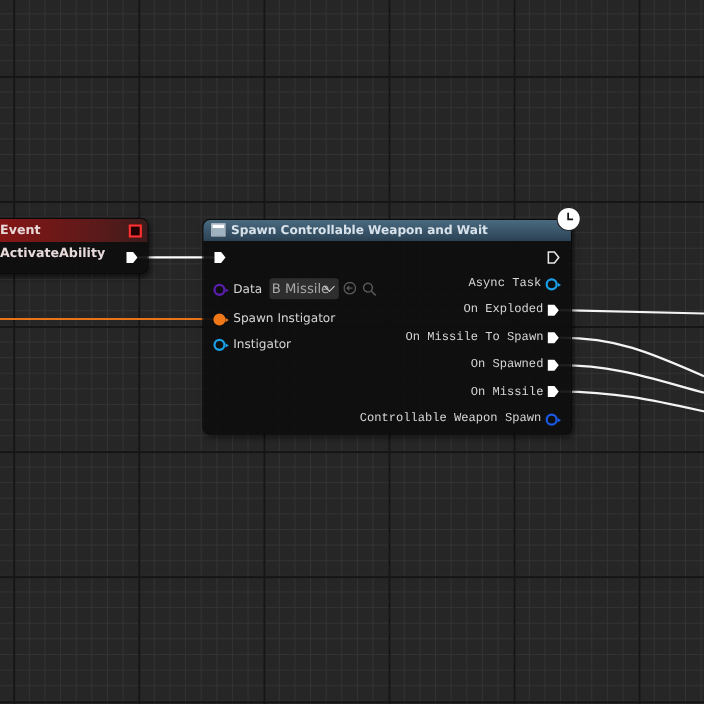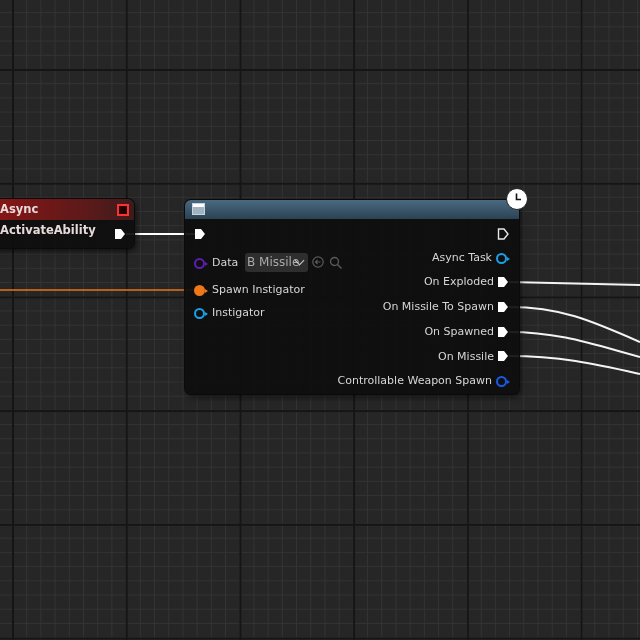--- a/index.html
+++ b/index.html
@@ -45,21 +45,21 @@
   .func-icon {
     position:absolute; left:7px; top:3px; width:13px; height:12px;
     border:1px solid #c8d4dc; background:linear-gradient(#fff 0 3px, #9fb3c1 3px);
     box-sizing:border-box;
   }
   .latent-icon {
     position:absolute; left:506px; top:188px; width:20px; height:20px;
     border-radius:50%; background:#fff; border:1px solid #222;
   }
   .pin-label { position:absolute; color:#d6d6d6; font-size:11px; white-space:nowrap; line-height:14px; }
-  .pin-label.right { text-align:left; }
+  .pin-label.right { text-align:left;font-family:Liberation Mono, monospace; }
   .exec-pin { position:absolute; width:12px; height:12px; }
   .data-pin {
     position:absolute; width:7px; height:7px; border-radius:50%;
     border:2px solid #1aa0e8; box-sizing:content-box;
   }
   .data-pin::after{
     content:""; position:absolute; right:-5px; top:2px;
     border-left:3px solid currentColor; border-top:2px solid transparent; border-bottom:2px solid transparent;
   }
   .class-combo {
@@ -83,31 +83,32 @@
   <path d="M126 234 L195 234" stroke="#ffffff" stroke-width="2" fill="none"></path>
   <path d="M0 290 L195 290" stroke="#e8741a" stroke-width="1.6" fill="none"></path>
   <path d="M509 282 C560 283, 600 284, 640 285" stroke="#f4f4f4" stroke-width="2" fill="none"></path>
   <path d="M509 307 C560 307, 590 320, 640 342" stroke="#f4f4f4" stroke-width="2" fill="none"></path>
   <path d="M509 332 C560 332, 595 345, 640 357" stroke="#f4f4f4" stroke-width="2" fill="none"></path>
   <path d="M509 356 C560 356, 595 364, 640 374" stroke="#f4f4f4" stroke-width="2" fill="none"></path>
 </svg>
 
 <div class="node event-node">
   <div class="event-header">
-    <span>Async ActivateAbility</span>
+    <span>Event ActivateAbility</span>
     <span class="event-delegate"></span>
   </div>
 </div>
 <svg class="exec-pin" style="left:114px;top:228px" viewBox="0 0 12 12">
   <path d="M1 1 H7 L11 6 L7 11 H1 Z" fill="#ffffff"></path>
 </svg>
 
 <div class="node spawn-node">
   <div class="spawn-header">
     <span class="func-icon"></span>
+    <span>Spawn Controllable Weapon and Wait</span>
   </div>
 </div>
 <div class="latent-icon">
   <svg width="20" height="20" viewBox="0 0 20 20">
       <path d="M9.5 4.5 V10.5 H14" stroke="#111" stroke-width="1.6" fill="none"></path>
     </svg>
 </div>
 
 <svg class="exec-pin" style="left:194px;top:228px" viewBox="0 0 12 12">
   <path d="M1 1 H7 L11 6 L7 11 H1 Z" fill="#ffffff"></path>

